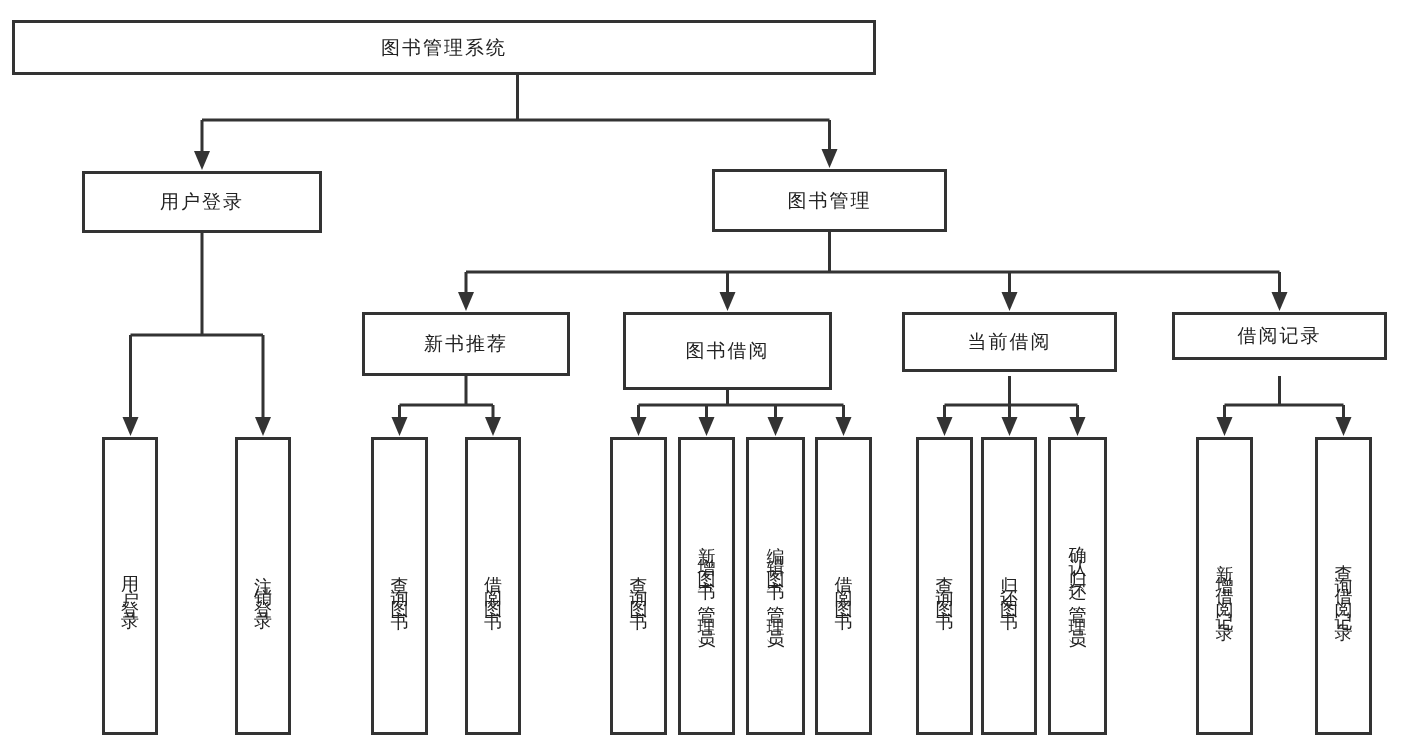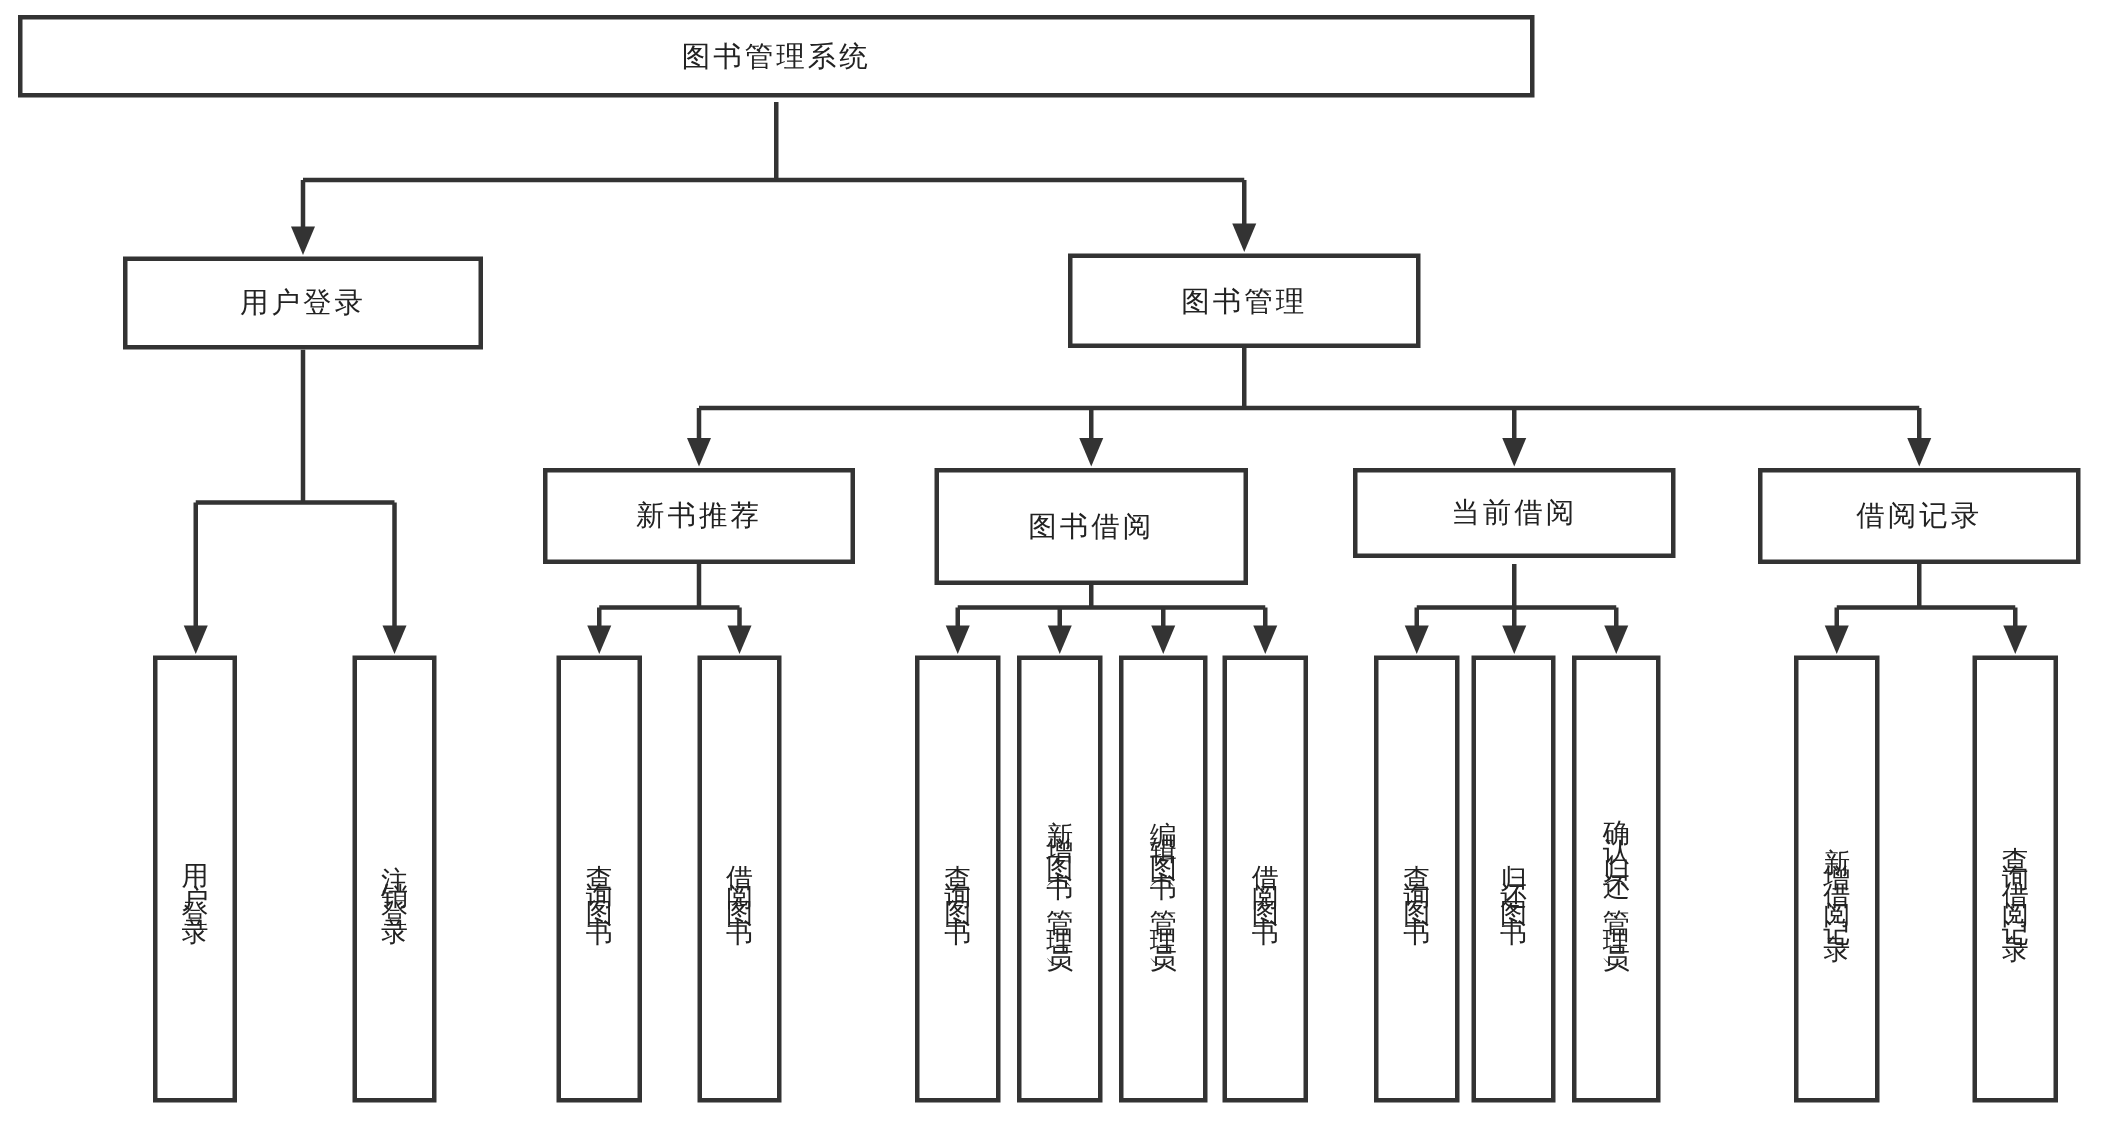--- a/index.html
+++ b/index.html
@@ -100,41 +100,41 @@
     <path class="wire" d="M1009.5 376 V405 M944.5 405 H1077.5 M944.5 405 V418 M1009.5 405 V418 M1077.5 405 V418"></path>
     <polygon class="head" points="936.5,417 952.5,417 944.5,436"></polygon>
     <polygon class="head" points="1001.5,417 1017.5,417 1009.5,436"></polygon>
     <polygon class="head" points="1069.5,417 1085.5,417 1077.5,436"></polygon>
 
     <path class="wire" d="M1279.5 376 V405 M1224.5 405 H1343.5 M1224.5 405 V418 M1343.5 405 V418"></path>
     <polygon class="head" points="1216.5,417 1232.5,417 1224.5,436"></polygon>
     <polygon class="head" points="1335.5,417 1351.5,417 1343.5,436"></polygon>
   </svg>
 
-  <div class="node h" style="left:12px;top:10px;width:1011px;height:55px">
+  <div class="node h" style="left:12px;top:20px;width:864px;height:55px">
     <span>图书管理系统</span>
   </div>
 
   <div class="node h" style="left:82px;top:171px;width:240px;height:62px">
     <span>用户登录</span>
   </div>
   <div class="node h" style="left:362px;top:312px;width:208px;height:64px">
     <span>新书推荐</span>
   </div>
 
   <div class="node h" style="left:712px;top:169px;width:235px;height:63px">
     <span>图书管理</span>
   </div>
   <div class="node h" style="left:623px;top:312px;width:209px;height:78px">
     <span>图书借阅</span>
   </div>
   <div class="node h" style="left:902px;top:312px;width:215px;height:60px">
     <span>当前借阅</span>
   </div>
-  <div class="node h" style="left:1172px;top:312px;width:215px;height:64px">
+  <div class="node h" style="left:1172px;top:312px;width:215px;height:48px">
     <span>借阅记录</span>
   </div>
 
   <div class="node v" style="left:102px;top:437px;width:56px;height:298px">
     <span>用户登录</span>
   </div>
   <div class="node v" style="left:235px;top:437px;width:56px;height:298px">
     <span>注销登录</span>
   </div>
   <div class="node v" style="left:371px;top:437px;width:57px;height:298px">

